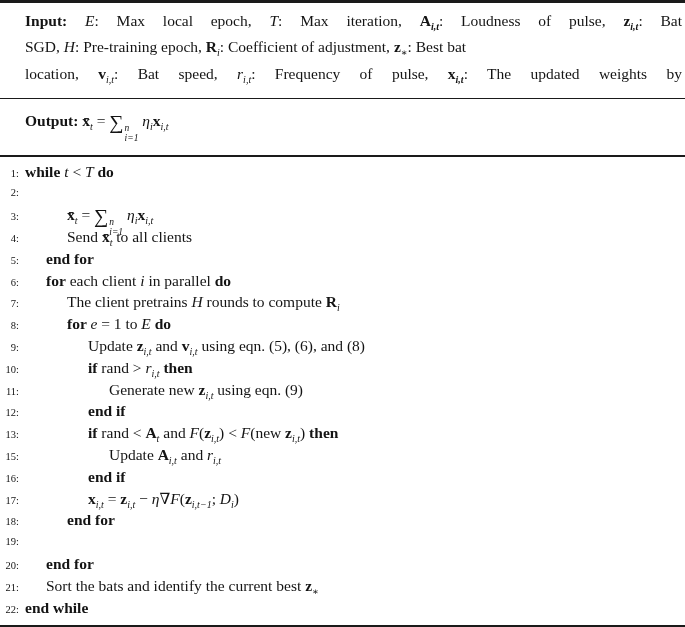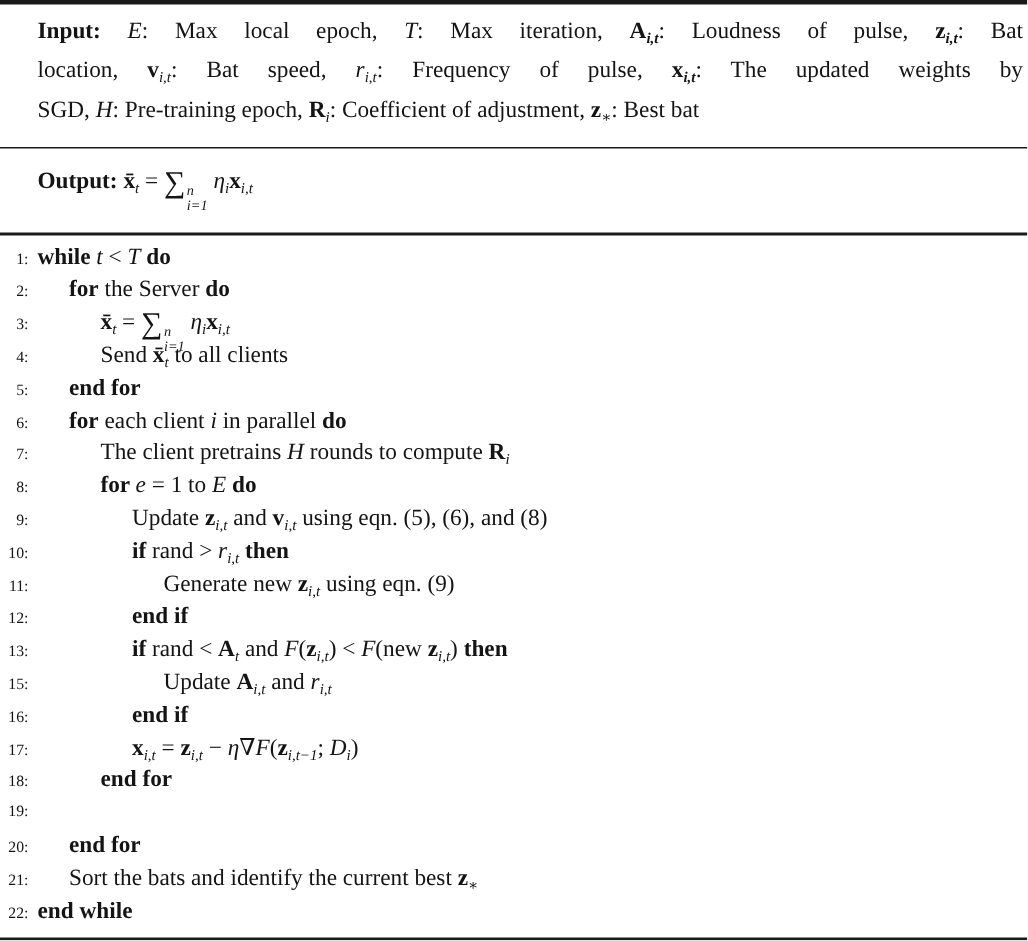--- a/index.html
+++ b/index.html
@@ -37,37 +37,36 @@
     vertical-align:-5px;margin-left:1px;font-style:italic;
   }
 </style>
 </head>
 <body>
 
 <div class="page">
   <div class="rule rule-top"></div>
   <div class="header" id="input-para">
       <div class="hline"><span class="kw">Input: </span><span class="it">E</span><span class="rm">: Max local epoch, </span><span class="it">T</span><span class="rm">: Max iteration, </span><span class="bf">A</span><span class="bsub">i,t</span><span class="rm">: Loudness of pulse, </span><span class="bf">z</span><span class="bsub">i,t</span><span class="rm">: Bat</span></div>
+      <div class="hline last"><span class="rm">SGD, </span><span class="it">H</span><span class="rm">: Pre-training epoch, </span><span class="bf">R</span><span class="sub">i</span><span class="rm">: Coefficient of adjustment, </span><span class="bf">z</span><span class="sub">∗</span><span class="rm">: Best bat</span></div>
       <div class="hline"><span class="rm">location, </span><span class="bf">v</span><span class="sub">i,t</span><span class="rm">: Bat speed, </span><span class="it">r</span><span class="sub">i,t</span><span class="rm">: Frequency of pulse, </span><span class="bf">x</span><span class="bsub">i,t</span><span class="rm">: The updated weights by</span></div>
-      <div class="hline last"><span class="rm">SGD, </span><span class="it">H</span><span class="rm">: Pre-training epoch, </span><span class="bf">R</span><span class="sub">i</span><span class="rm">: Coefficient of adjustment, </span><span class="bf">z</span><span class="sub">∗</span><span class="rm">: Best bat</span></div>
     </div>
   <div class="rule rule-thin"></div>
   <div class="output" id="output-line"><span class="kw">Output: </span><span class="bf">x̄</span><span class="sub">t</span><span class="rm"> = </span><span class="sum-wrap"><span class="sum-sigma">∑</span><span class="sum-scripts">
           <span>n</span>
           <span>i=1</span>
         </span></span><span class="rm"> </span><span class="it">η</span><span class="sub">i</span><span class="bf">x</span><span class="sub">i,t</span></div>
   <div class="rule rule-thin"></div>
   <div class="body" id="algo-body">
       <div class="row">
         <span class="num">1:</span>
         <span class="content" style="padding-left: 6px;"><span class="kw">while </span><span class="it">t</span><span class="rm"> &lt; </span><span class="it">T</span><span class="kw"> do</span></span>
       </div>
       <div class="row">
         <span class="num">2:</span>
-        <span class="content" style="padding-left: 27px;"><span class="kw">for</span><span class="rm"> the Server </span><span class="kw">do</span></span>
       </div>
       <div class="row">
         <span class="num">3:</span>
         <span class="content" style="padding-left: 48px;"><span class="bf">x̄</span><span class="sub">t</span><span class="rm"> = </span><span class="sum-wrap"><span class="sum-sigma">∑</span><span class="sum-scripts">
               <span>n</span>
               <span>i=1</span>
             </span></span><span class="rm"> </span><span class="it">η</span><span class="sub">i</span><span class="bf">x</span><span class="sub">i,t</span></span>
       </div>
       <div class="row">
         <span class="num">4:</span>

